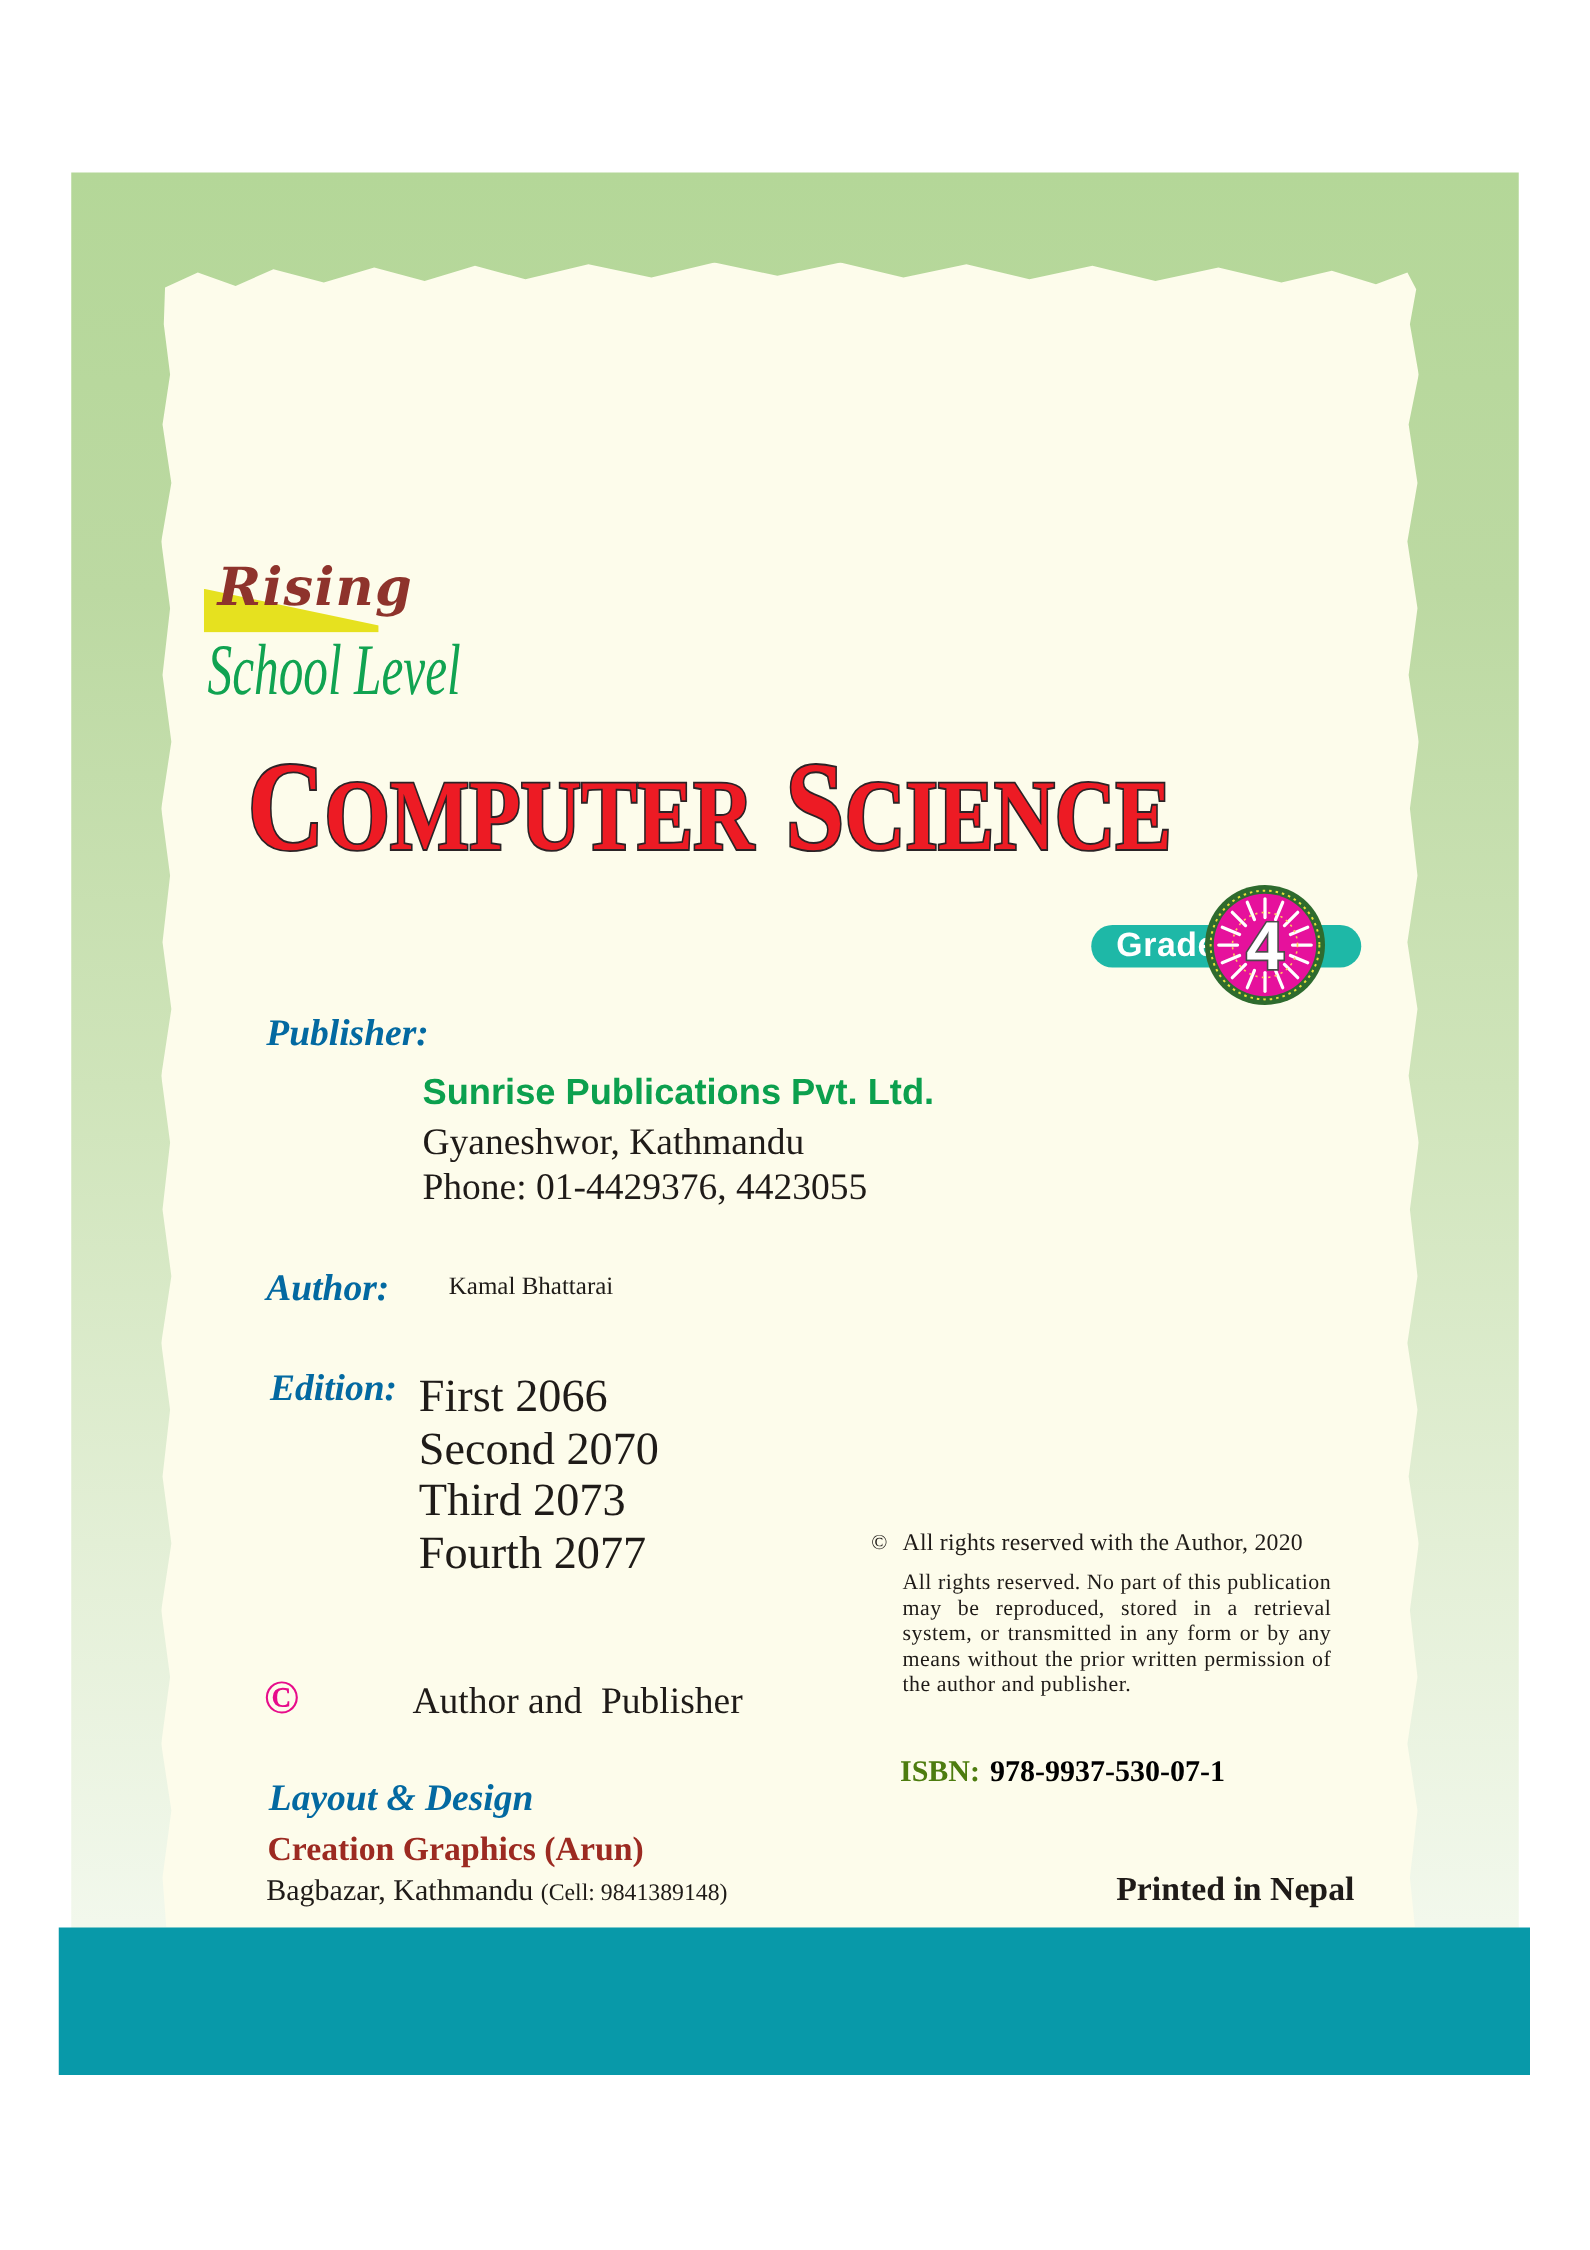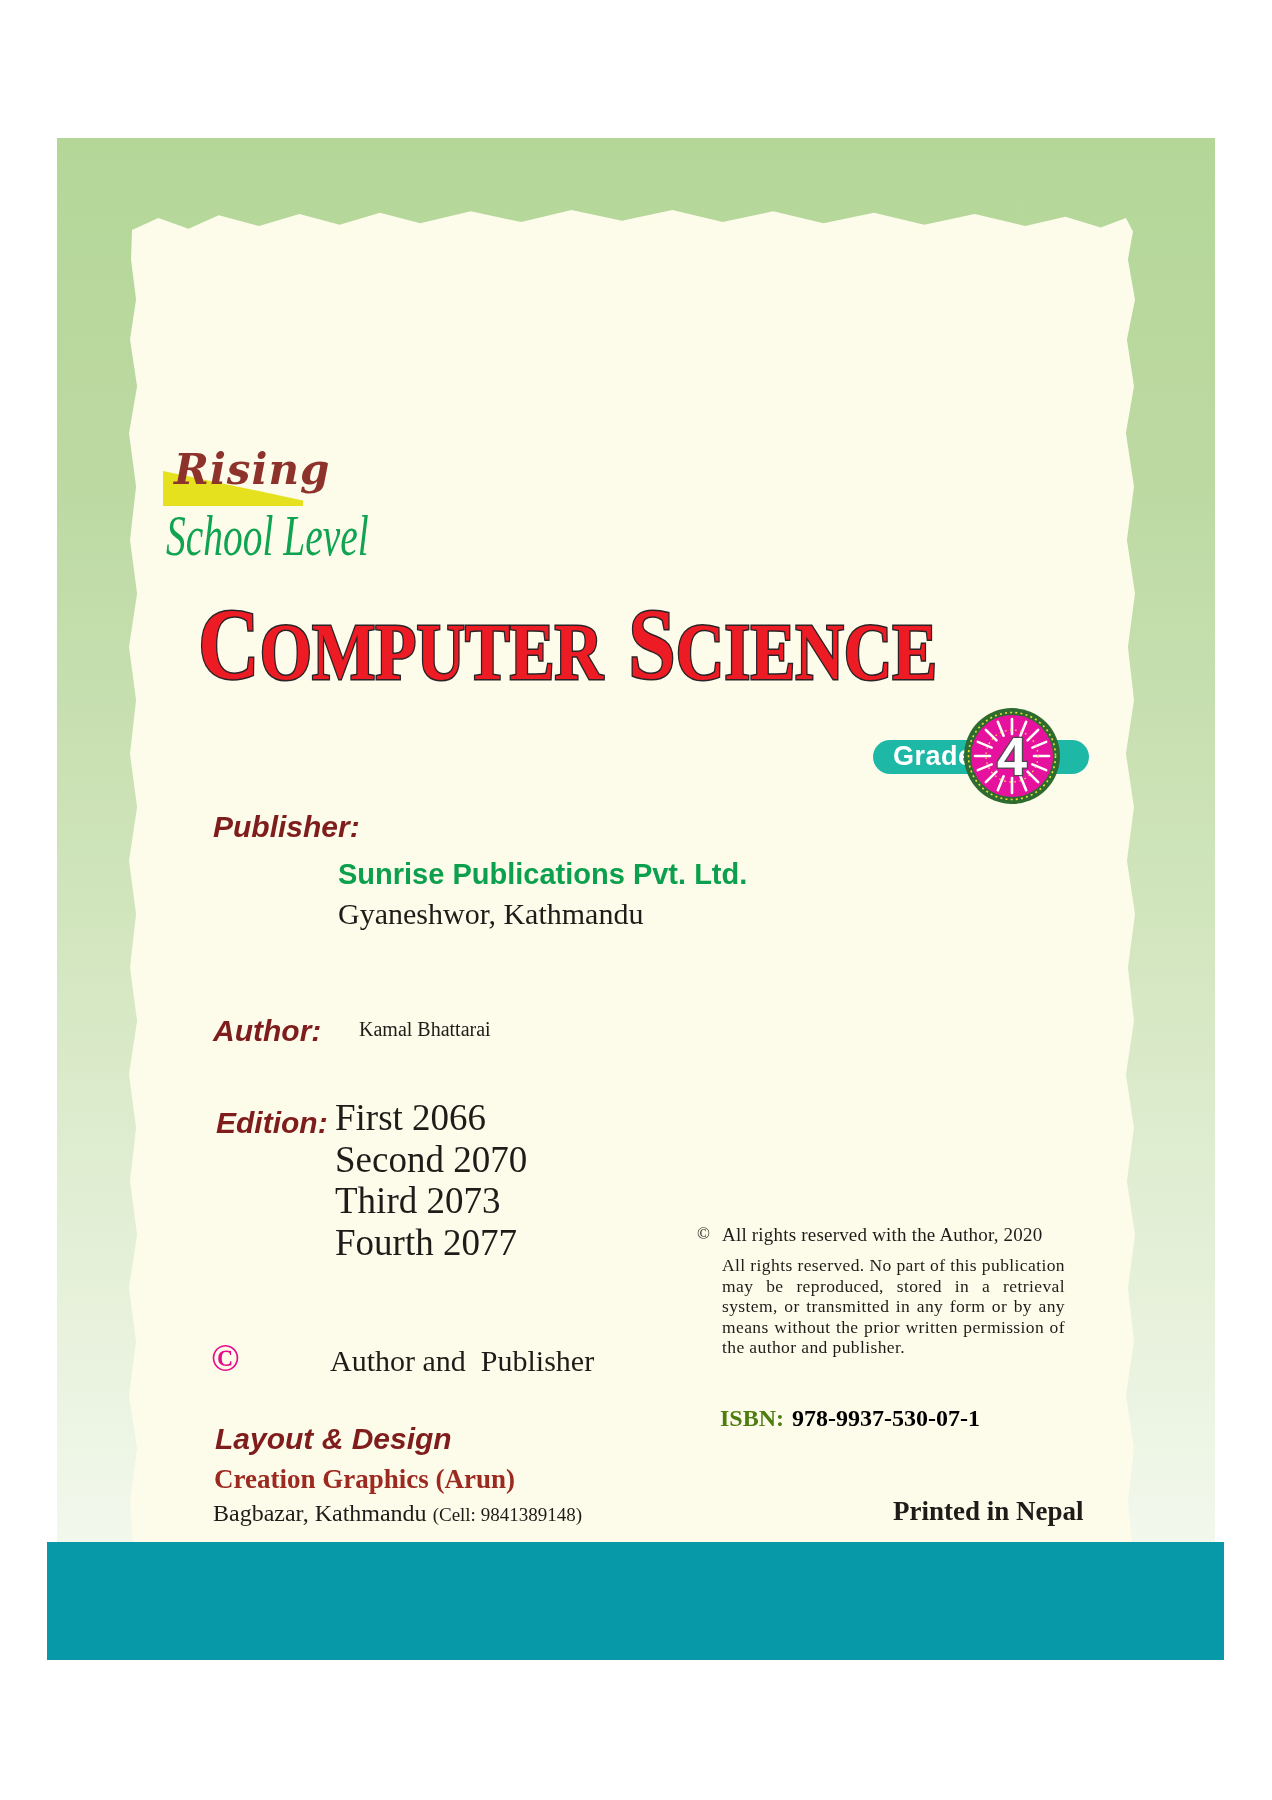--- a/index.html
+++ b/index.html
@@ -31,29 +31,29 @@
   .title-word::first-letter{font-size:1.27em;}
   .title-word + .title-word{margin-left:30px;}
 
   
   .grade-pill{left:873px;top:740px;width:216px;height:34px;background:#1eb8a7;border-radius:17px;}
   .grade-label{position:absolute;left:20px;top:0;height:34px;line-height:33px;
     font-family:"Liberation Sans",sans-serif;font-weight:bold;font-size:27px;color:#fff;letter-spacing:0.5px;}
   .grade-circle{left:962px;top:706px;width:100px;height:100px;}
 
   
-  .script{font-family:Liberation Sans, sans-serif;font-style:italic;font-weight:bold;color:#7f1d1d;font-size:30px;}
+  .script{font-family:Liberation Serif, serif;font-style:italic;font-weight:bold;color:#0369a1;font-size:30px;}
   .publisher-heading{left:213px;top:810px;}
   .publisher-name{left:338px;top:858px;font-family:"Liberation Sans",sans-serif;font-weight:bold;
     font-size:29px;color:#0ca04e;}
   .publisher-address{left:338px;top:897px;font-size:30px;}
   .publisher-phone{left:338px;top:933px;font-size:30px;}
   .author-heading{left:213px;top:1014px;}
   .author-name{left:327px;top:1018px;font-size:20px;margin-left:32px;}
-  .edition-heading{left:216px;top:1094px;margin-top:12px;}
+  .edition-heading{left:216px;top:1094px;}
   .edition-list{left:335px;top:1096px;font-size:37px;}
   .edition-list div{height:41.5px;}
 
   .rights{left:697px;top:1224px;width:372px;}
   .rights-line{display:flex;font-size:19px;letter-spacing:0.2px;}
   .rights-sym{width:25px;font-size:17px;}
   .rights-para{margin-left:25px;margin-top:9px;width:343px;font-size:17.5px;line-height:20.6px;
     text-align:justify;letter-spacing:0.4px;}
 
   .own-sym{left:211px;top:1336px;font-size:38px;color:#e70c8b;font-weight:bold;}
@@ -110,20 +110,21 @@
       <line x1="50" y1="13" x2="50" y2="28" transform="rotate(315 50 50)"></line>
       <line x1="50" y1="13" x2="50" y2="28" transform="rotate(337.5 50 50)"></line>
     </g>
     <circle cx="50" cy="50" r="26" fill="none" stroke="#ffca5e" stroke-width="1.3" stroke-dasharray="1.8 3.4"></circle>
     <text x="50" y="69" text-anchor="middle" font-family="Liberation Sans, sans-serif" font-weight="bold" font-size="54" fill="#ffffff" stroke="#4a4a4a" stroke-width="2.6" paint-order="stroke">4</text>
   </svg>
 
   <div class="abs script publisher-heading">Publisher:</div>
   <div class="abs publisher-name">Sunrise Publications Pvt. Ltd.</div>
   <div class="abs publisher-address">Gyaneshwor, Kathmandu</div>
+  <div class="abs publisher-phone">Phone: 01-4429376, 4423055</div>
 
   <div class="abs script author-heading">Author:</div>
   <div class="abs author-name">Kamal Bhattarai</div>
 
   <div class="abs script edition-heading">Edition:</div>
   <div class="abs edition-list">
     <div>First 2066</div>
     <div>Second 2070</div>
     <div>Third 2073</div>
     <div>Fourth 2077</div>

